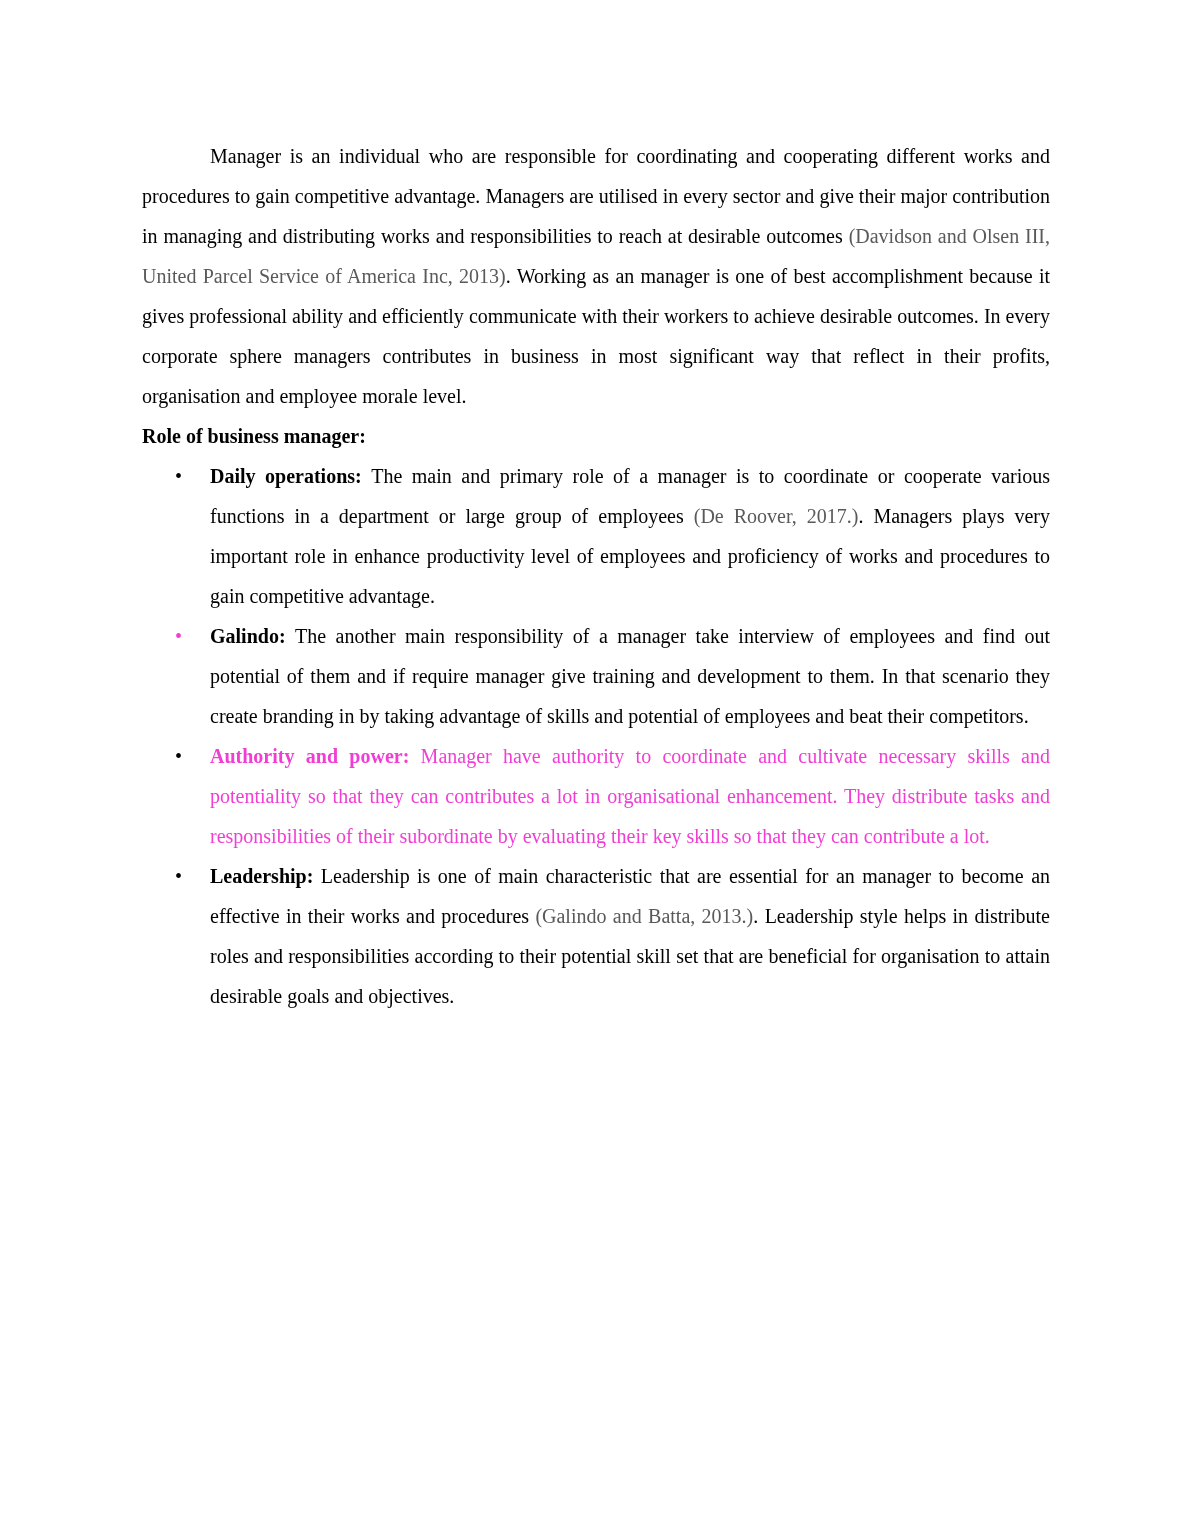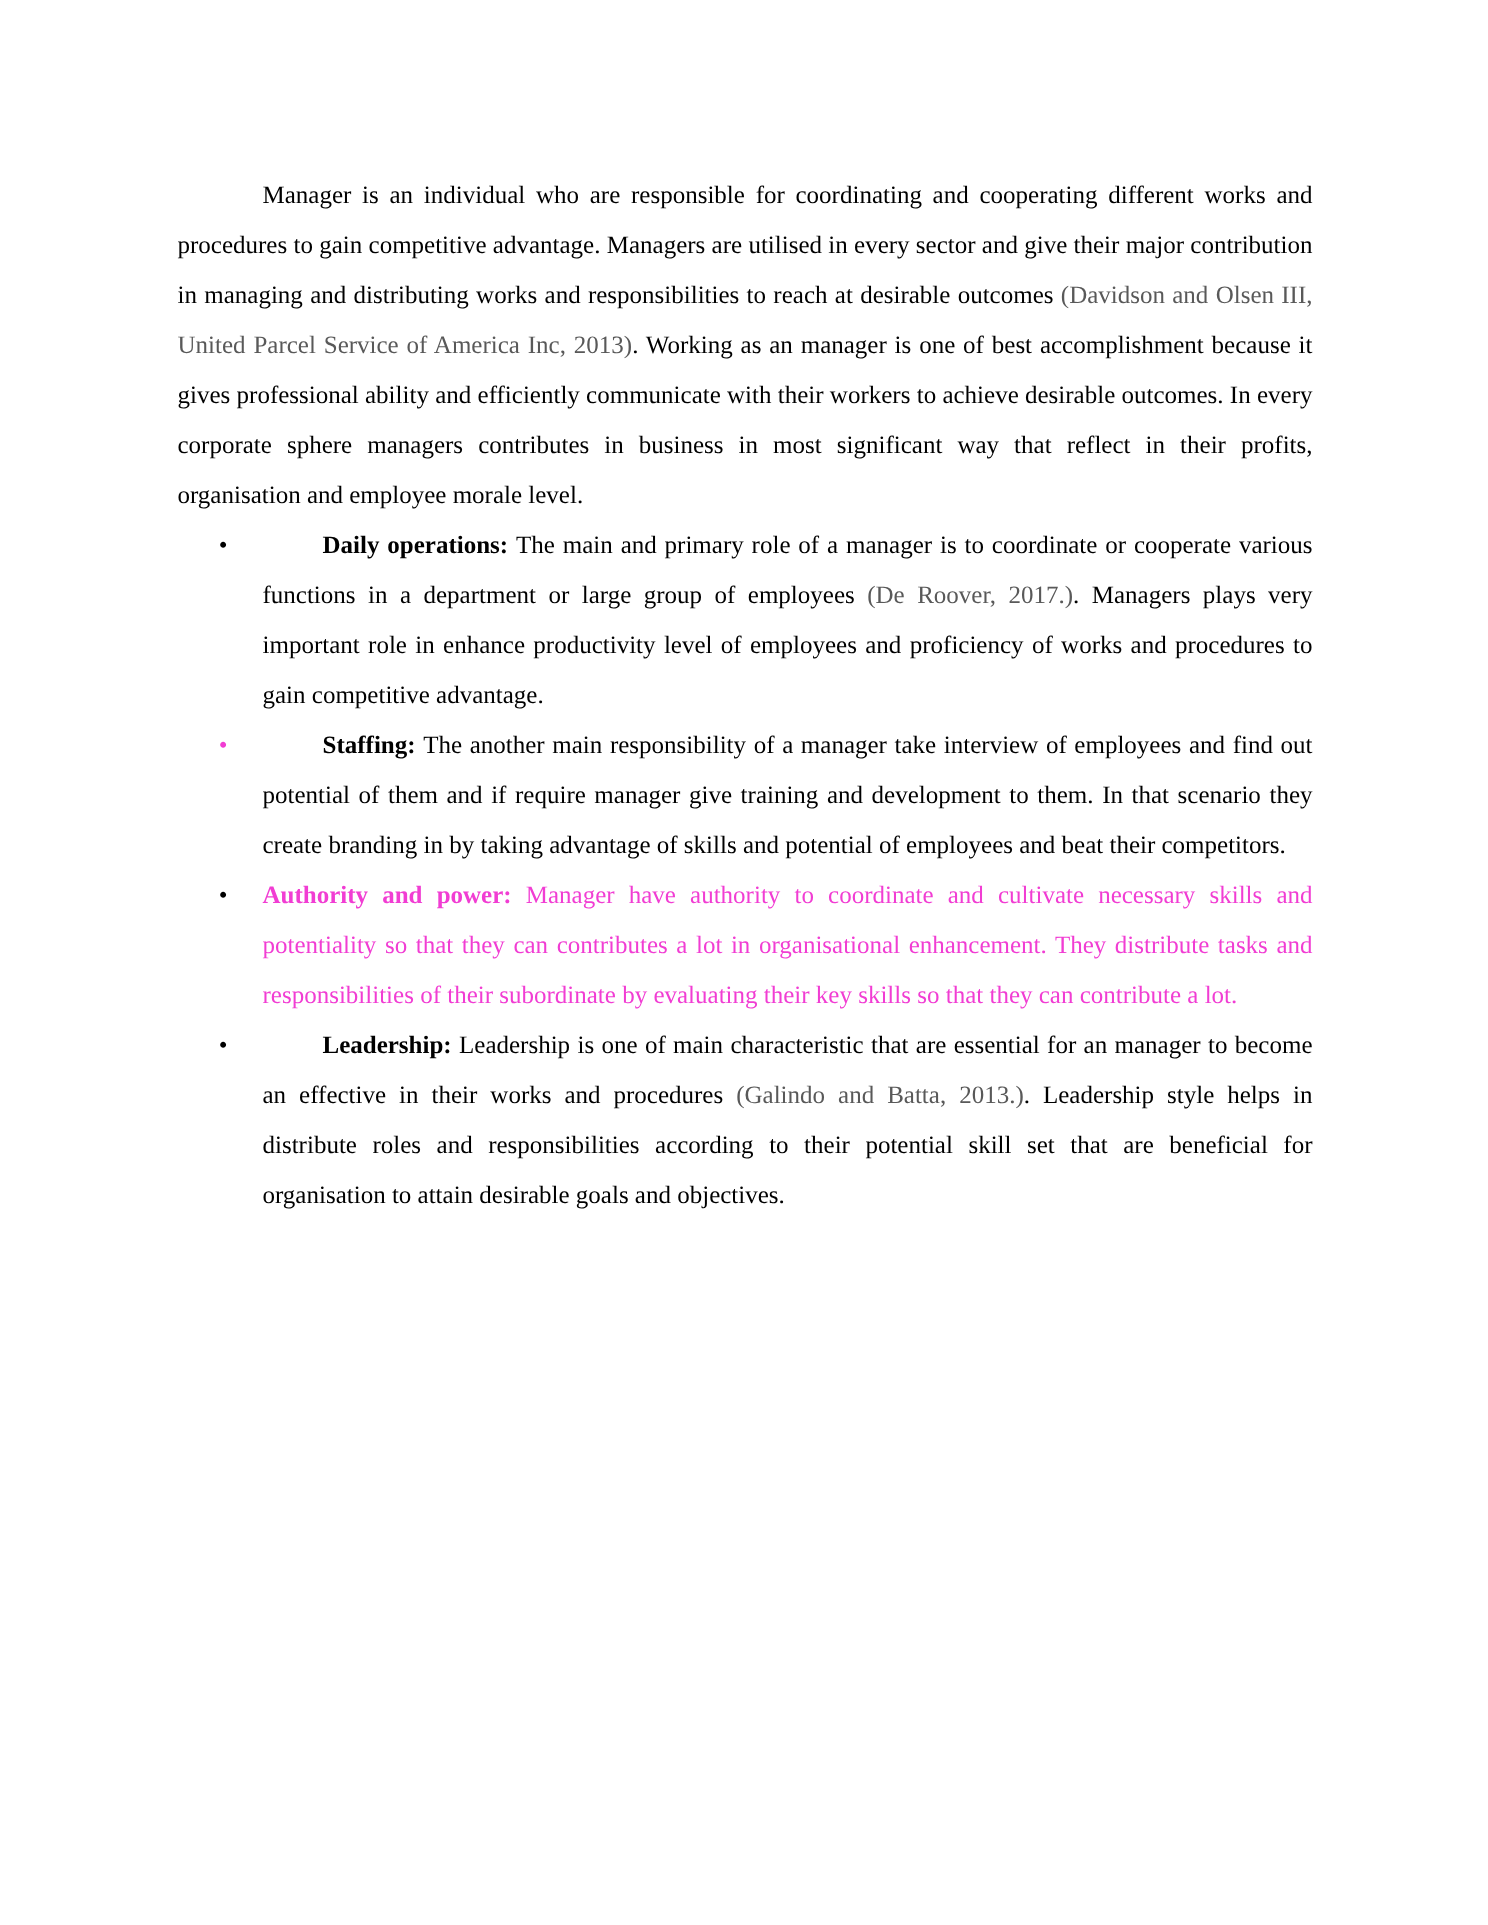--- a/index.html
+++ b/index.html
@@ -52,42 +52,43 @@
     top: 0;
     width: 24px;
     text-align: left;
     font-size: 20px;
     line-height: 40px;
   }
 
   .bullet .bullet-text { display: inline; }
 
   .seg-normal { color: var(--text, #000000); }
-  .seg-bold   { color: var(--text, #000000); font-weight: bold; margin-left: 48px; }
+  .seg-bold   { color: var(--text, #000000); font-weight: bold; }
   .seg-cite   { color: var(--citation, #595959); }
   .seg-pink   { color: var(--pink, #f13dd3); }
   .seg-pink_bold { color: var(--pink, #f13dd3); font-weight: bold; }
 </style>
 </head>
 <body>
 
 <div class="page doc">
 
   <p class="para indent"><span class="seg-normal">Manager is an individual who are responsible for coordinating and cooperating different works and procedures to gain competitive advantage. Managers are utilised in every sector and give their major contribution in managing and distributing works and responsibilities to reach at desirable outcomes </span><span class="seg-cite">(Davidson  and Olsen III,  United Parcel Service of America Inc, 2013)</span><span class="seg-normal">. Working as  an manager is one of best accomplishment because it gives professional ability and efficiently communicate with their workers to achieve desirable outcomes. In every corporate sphere managers contributes in business in most significant way that reflect in  their profits, organisation and employee morale level.</span></p>
 
+  <h2 class="heading">Role of business manager:</h2>
 
 
   <div class="bullet">
     <span class="marker" style="color: rgb(0, 0, 0);">•</span>
     <span class="bullet-text"><span class="seg-bold">Daily operations: </span><span class="seg-normal">The main and primary role of a manager is to coordinate or cooperate various functions in a department or large group of employees </span><span class="seg-cite">(De Roover,  2017.)</span><span class="seg-normal">. Managers plays very important role in enhance productivity level of employees and proficiency of works and procedures to gain competitive advantage.</span></span>
   </div>
 
   <div class="bullet">
     <span class="marker" style="color: rgb(241, 61, 211);">•</span>
-    <span class="bullet-text"><span class="seg-bold">Staffing: </span><span class="seg-normal">The another main responsibility of a manager take interview of employees and find out potential of them and if require manager give training and development to them. In that scenario they create branding in by taking advantage of skills and potential of employees and beat their competitors.</span></span>
+    <span class="bullet-text"><span class="seg-bold">Galindo: </span><span class="seg-normal">The another main responsibility of a manager take interview of employees and find out potential of them and if require manager give training and development to them. In that scenario they create branding in by taking advantage of skills and potential of employees and beat their competitors.</span></span>
   </div>
 
   <div class="bullet">
     <span class="marker" style="color: rgb(0, 0, 0);">•</span>
     <span class="bullet-text"><span class="seg-pink_bold">Authority and power: </span><span class="seg-pink">Manager have authority to coordinate and cultivate necessary skills and potentiality so that they can contributes a lot in organisational enhancement. They distribute tasks and responsibilities of their subordinate by evaluating their key skills so that they can contribute a lot.</span></span>
   </div>
 
 
 
   <div class="bullet">

